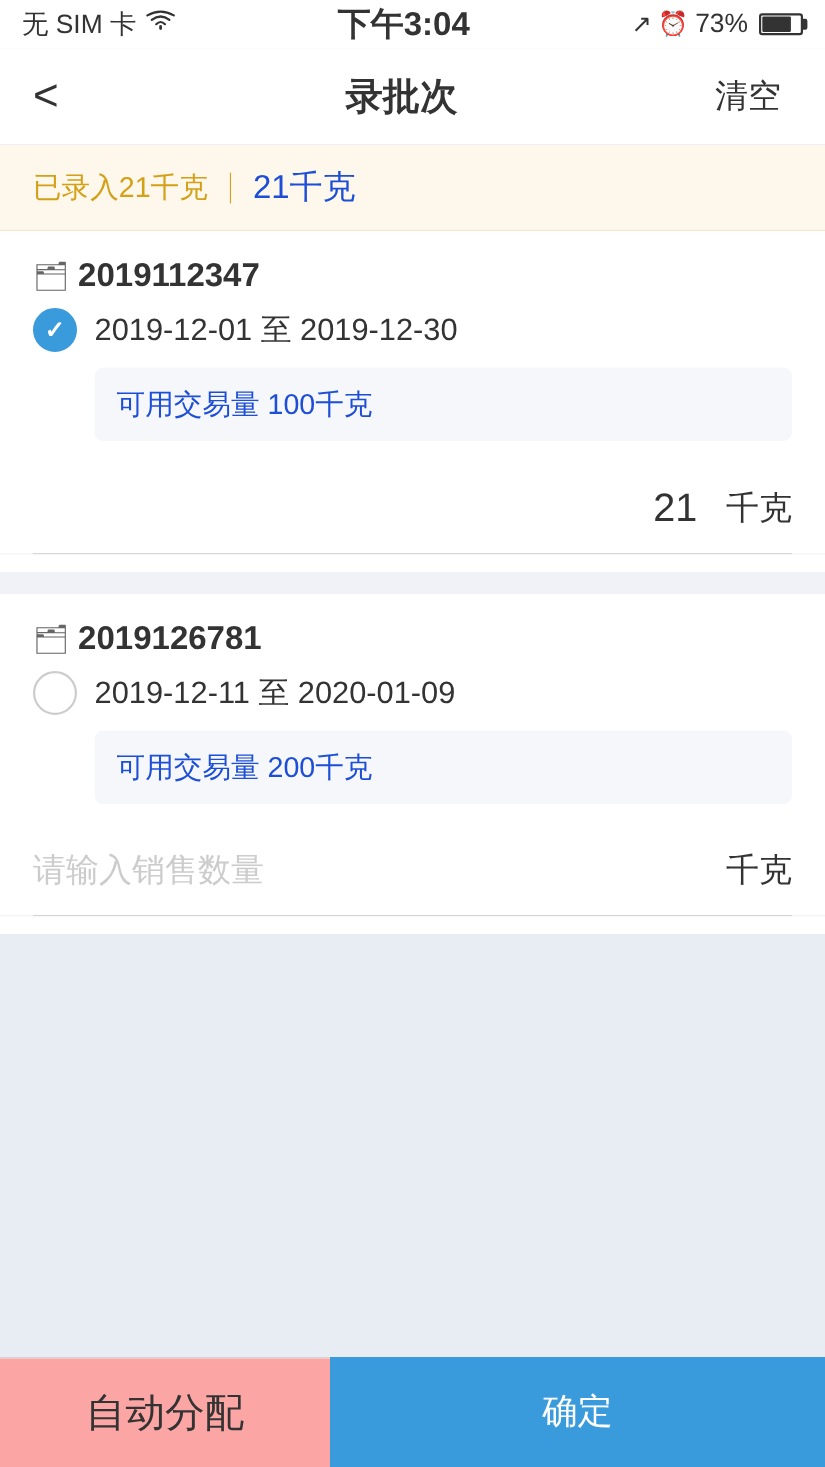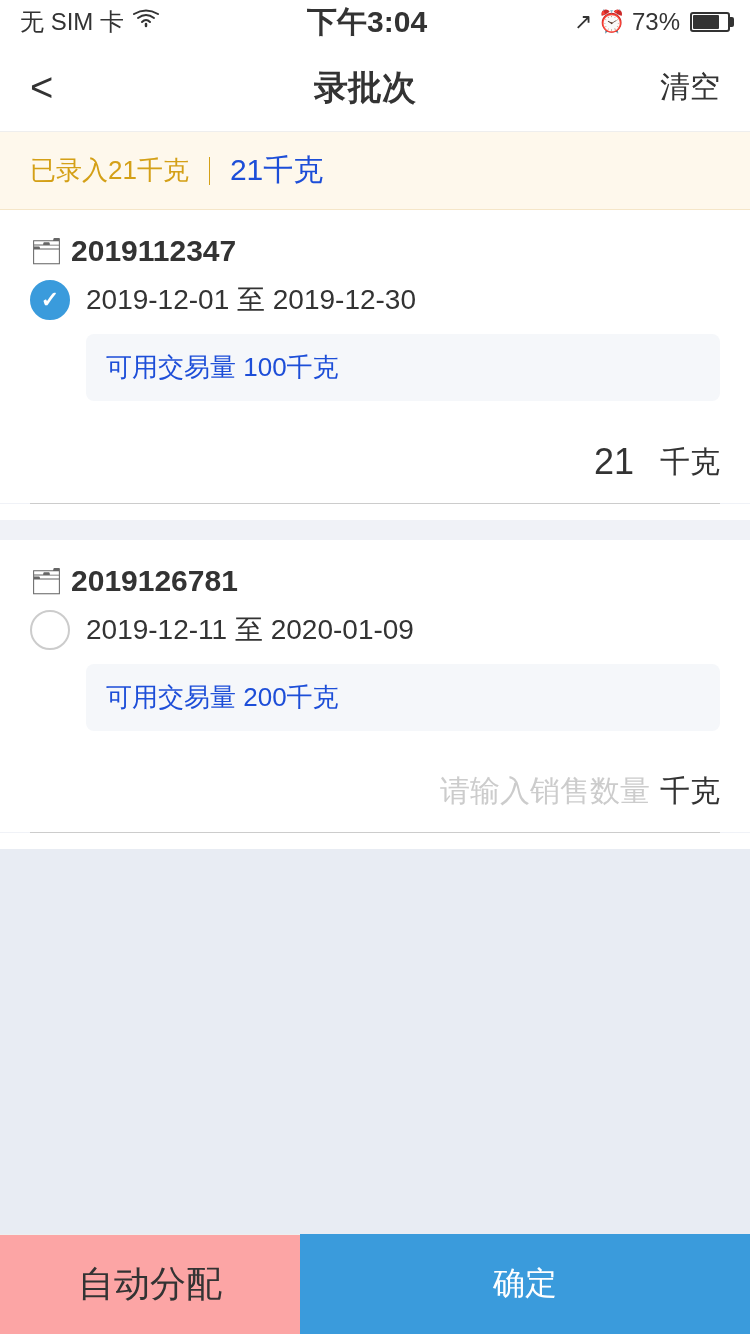--- a/index.html
+++ b/index.html
@@ -91,21 +91,21 @@
     .nav-title {
       font-size: 34px;
       font-weight: 600;
       color: #333;
     }
     .nav-action {
       font-size: 30px;
       color: #333;
       cursor: pointer;
       width: 80px;
-      text-align: right;
+      text-align: center;
     }
 
     
     .info-banner {
       background: #fef8ec;
       padding: 18px 30px;
       display: flex;
       align-items: center;
       gap: 20px;
       border-bottom: 1px solid #f5e6c8;
@@ -220,21 +220,21 @@
 
     
     .section-separator {
       height: 20px;
       background: #f0f2f7;
     }
 
     
     .placeholder-row {
       display: flex;
-      justify-content: flex-end;
+      justify-content: space-between;
       align-items: center;
       padding: 20px 30px;
       background: #fff;
       gap: 10px;
       font-family: Liberation Serif, serif;
     }
     .placeholder-input {
       font-size: 30px;
       color: #ccc;
       text-align: right;

